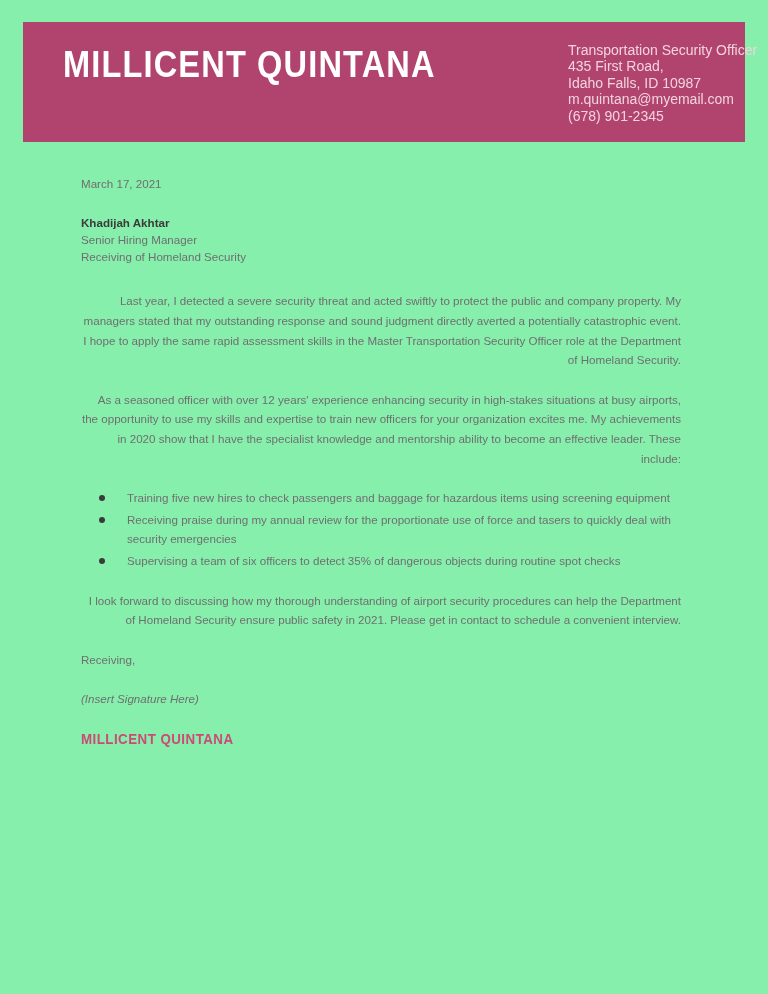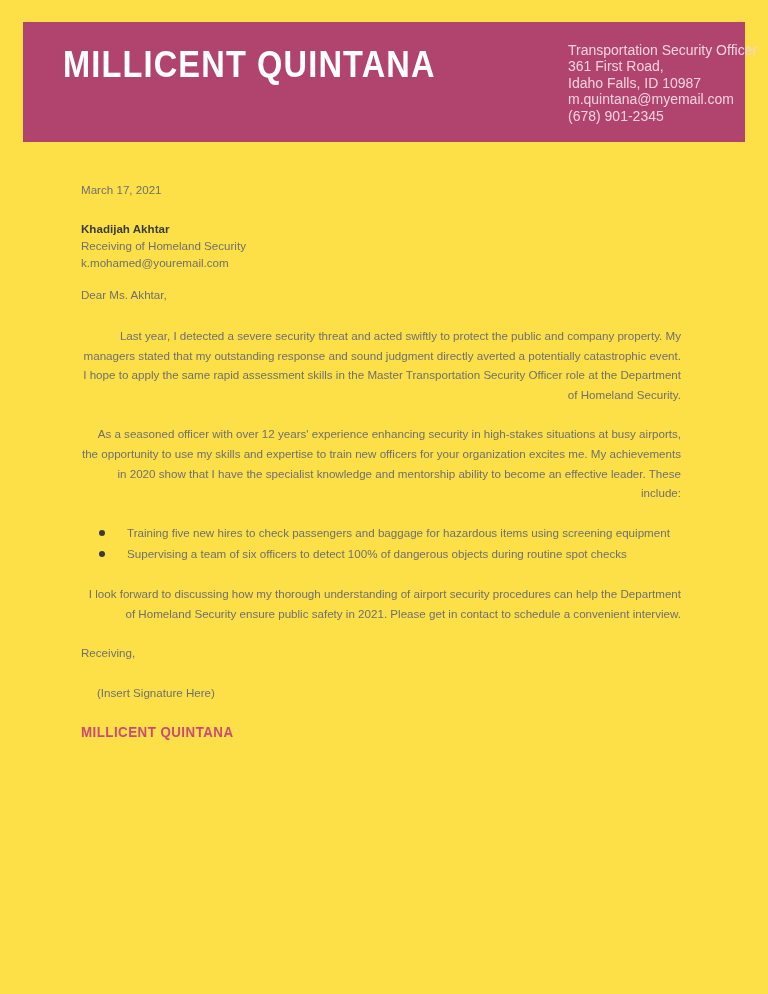--- a/index.html
+++ b/index.html
@@ -11,21 +11,21 @@
     width: 768px;
     height: 994px;
     font-family: "Liberation Sans", sans-serif;
     overflow: hidden;
   }
 
   .page {
     position: relative;
     width: 768px;
     height: 994px;
-    background: #fde047;
+    background: #86efac;
     box-sizing: border-box;
   }
 
   
   .header-band {
     position: absolute;
     left: 23px;
     top: 22px;
     width: 722px;
     height: 120px;
@@ -54,30 +54,30 @@
     font-size: 14px;
     line-height: 16.4px;
     margin-top: 8px;
   }
   .header-contact div { white-space: nowrap; }
 
   
   .letter {
     position: absolute;
     left: 81px;
-    top: 180px;
+    top: 174px;
     width: 600px;
     color: #6f6f6f;
     font-size: 11.6px;
     line-height: 19.6px;
   }
 
   .date { margin-bottom: 21px; color: #6f6f6f; }
 
-  .recipient { margin-bottom: 14px; }
+  .recipient { margin-bottom: 26px; }
   .recipient .r-name {
     color: #3b3b3b;
     font-weight: 700;
     margin-bottom: 1px;
   }
   .recipient div { line-height: 16.6px; }
 
   .salutation { margin-bottom: 21px; }
 
   .para { margin-bottom: 20px; text-align: right; }
@@ -101,22 +101,22 @@
     top: 7px;
     width: 6px;
     height: 6px;
     border-radius: 50%;
     background: #3a3a3a;
   }
 
   .closing-line { margin-bottom: 20px; }
 
   .signature-placeholder {
+    font-style: italic;
     margin-bottom: 21px;
-    margin-left: 16px;
   }
 
   .signature-name {
     color: #cc4a76;
     font-family: "Liberation Sans Narrow", "Liberation Sans", sans-serif;
     font-size: 14.5px;
     font-weight: 700;
     letter-spacing: 0.5px;
     transform: scaleX(0.92);
     transform-origin: left center;
@@ -129,46 +129,46 @@
 </head>
 <body>
 
 <div class="page">
 
   <div class="header-band">
     <div class="header-name">MILLICENT QUINTANA</div>
 
     <div class="header-contact">
       <div>Transportation Security Officer</div>
-      <div>361 First Road,</div>
+      <div>435 First Road,</div>
       <div>Idaho Falls, ID 10987</div>
       <div>m.quintana@myemail.com</div>
       <div>(678) 901-2345</div>
     </div>
   </div>
 
   <div class="letter">
 
     <div class="date">March 17, 2021</div>
 
     <div class="recipient">
       <div class="r-name">Khadijah Akhtar</div>
+      <div>Senior Hiring Manager</div>
       <div>Receiving of Homeland Security</div>
-      <div>k.mohamed@youremail.com</div>
     </div>
 
-    <div class="salutation">Dear Ms. Akhtar,</div>
 
     <p class="para">Last year, I detected a severe security threat and acted swiftly to protect the public and company property. My managers stated that my outstanding response and sound judgment directly averted a potentially catastrophic event. I hope to apply the same rapid assessment skills in the Master Transportation Security Officer role at the Department of Homeland Security.</p>
 
     <p class="para">As a seasoned officer with over 12 years' experience enhancing security in high-stakes situations at busy airports, the opportunity to use my skills and expertise to train new officers for your organization excites me. My achievements in 2020 show that I have the specialist knowledge and mentorship ability to become an effective leader. These include:</p>
 
     <ul class="bullets">
       <li>Training five new hires to check passengers and baggage for hazardous items using screening equipment</li>
-      <li>Supervising a team of six officers to detect 100% of dangerous objects during routine spot checks</li>
+      <li>Receiving praise during my annual review for the proportionate use of force and tasers to quickly deal with security emergencies</li>
+      <li>Supervising a team of six officers to detect 35% of dangerous objects during routine spot checks</li>
     </ul>
 
     <p class="para">I look forward to discussing how my thorough understanding of airport security procedures can help the Department of Homeland Security ensure public safety in 2021. Please get in contact to schedule a convenient interview.</p>
 
     <div class="closing-line">Receiving,</div>
 
     <div class="signature-placeholder">(Insert Signature Here)</div>
 
     <div class="signature-name">MILLICENT QUINTANA</div>
 

